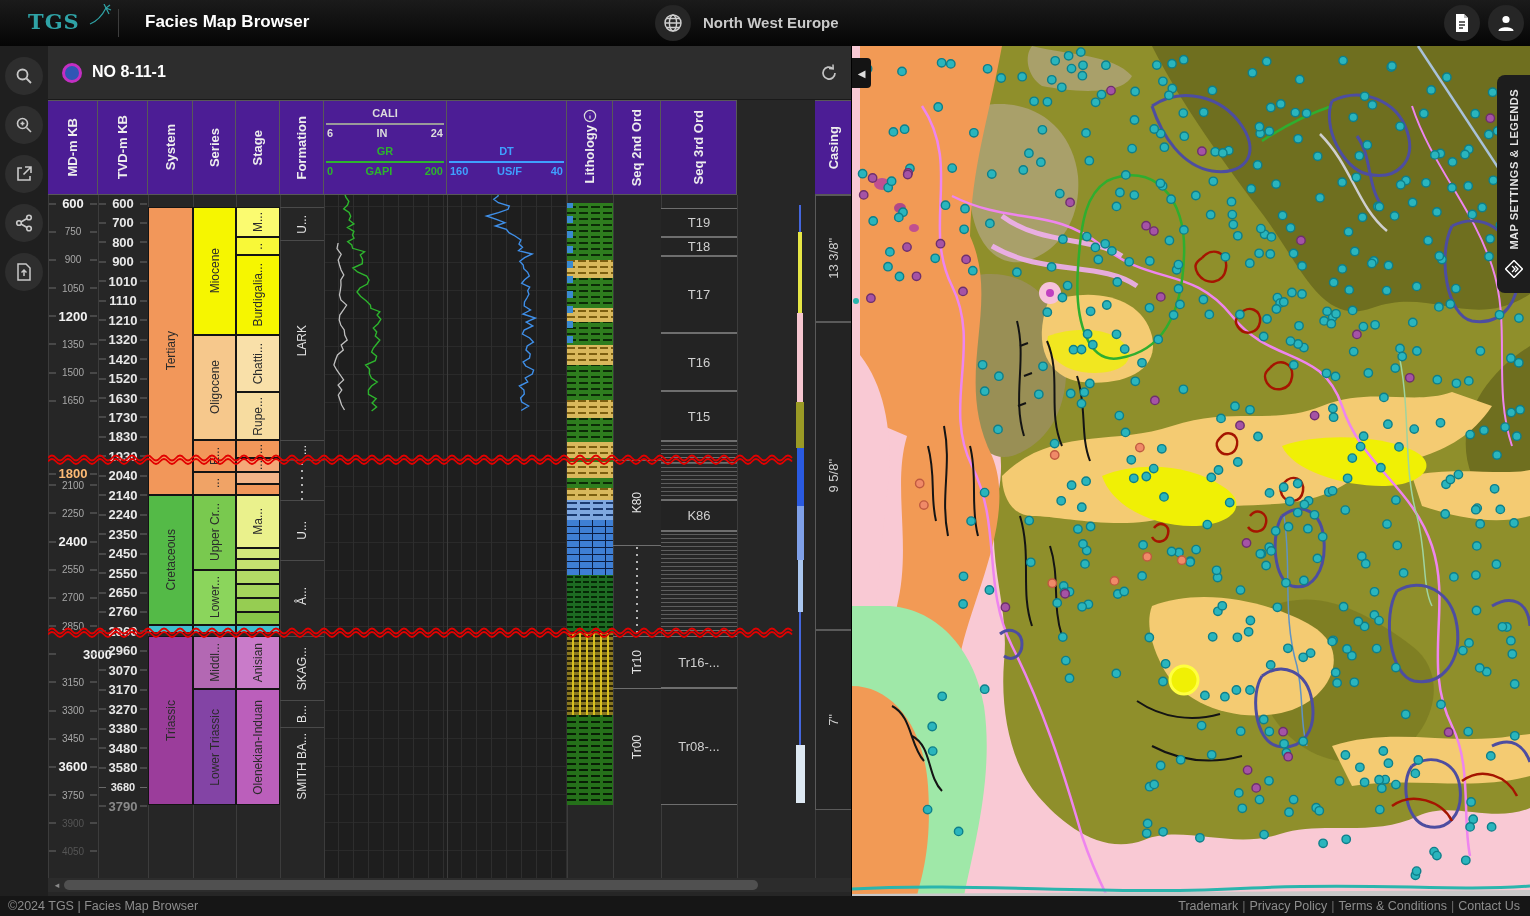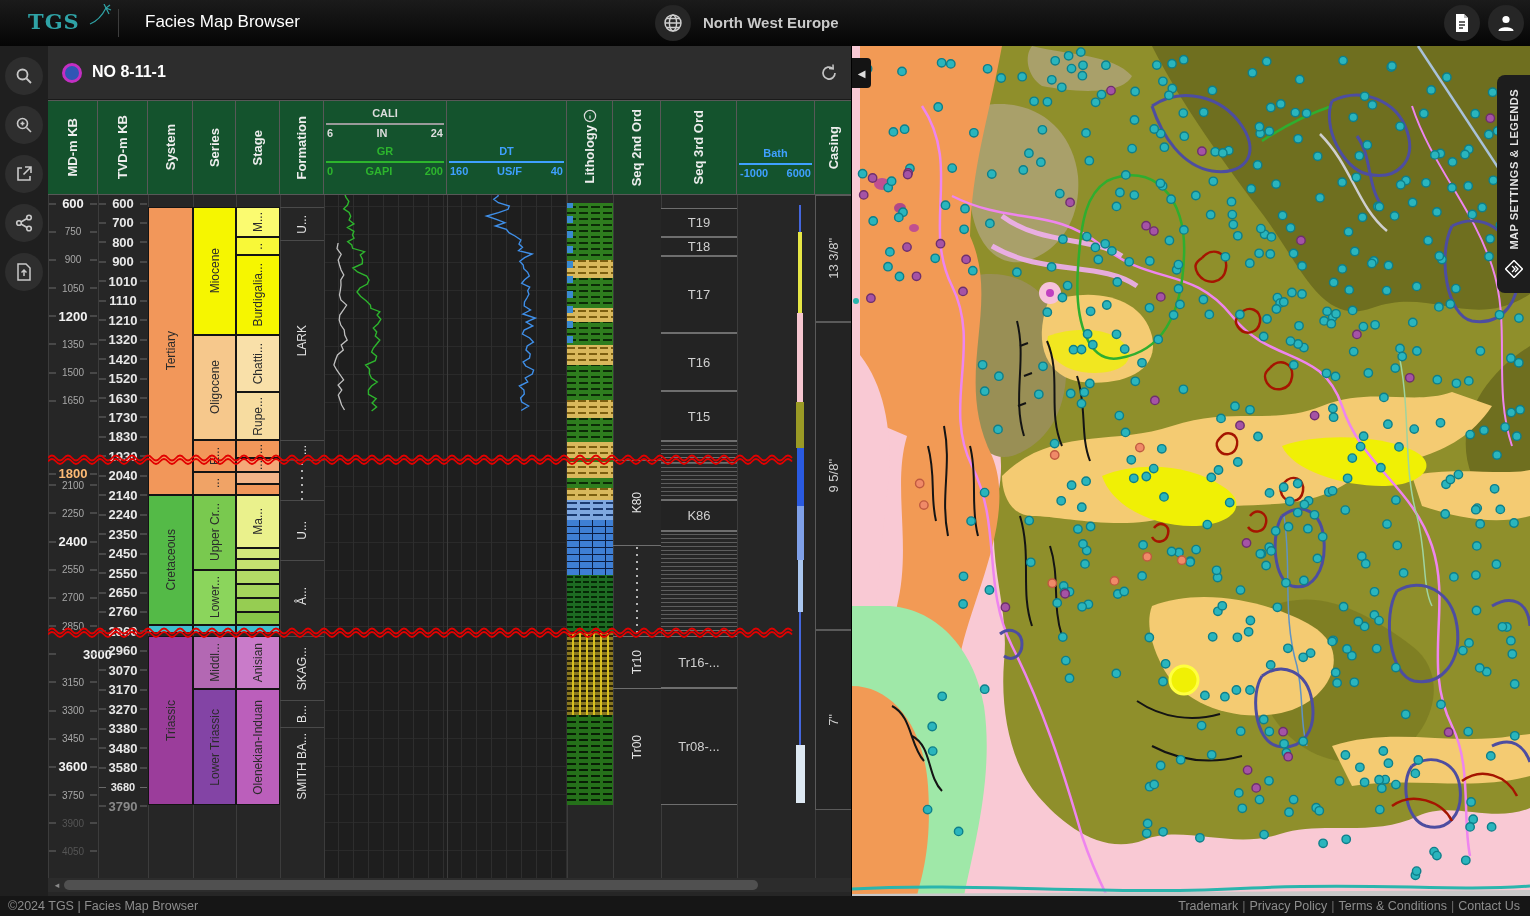--- a/index.html
+++ b/index.html
@@ -5,21 +5,21 @@
   * { margin:0; padding:0; box-sizing:border-box; }
   html,body { width:1530px; height:916px; background:#111; overflow:hidden;
     font-family:"Liberation Sans","DejaVu Sans",sans-serif; }
   
   #topbar { position:absolute; left:0; top:0; width:1530px; height:46px;
     background:linear-gradient(#1b1b1b,#050505); z-index:30; }
   #logo { position:absolute; left:28px; top:9px; font-family:"DejaVu Serif","Liberation Serif",serif;
     font-weight:bold; font-size:21px; color:#2fa3a6; letter-spacing:1px; }
   #logo-spark { position:absolute; left:86px; top:4px; }
   #topbar-divider { position:absolute; left:118px; top:9px; width:1px; height:28px; background:#3d3d3d; }
-  #app-title { position:absolute; left:145px; top:12px; color:#fff; font-size:17px; font-weight:normal; }
+  #app-title { position:absolute; left:145px; top:12px; color:#fff; font-size:17px; font-weight:bold; }
   .round-btn { position:absolute; width:36px; height:36px; border-radius:50%; background:#262626;
     display:flex; align-items:center; justify-content:center; }
   #region-label { position:absolute; left:703px; top:14px; color:#c9c9c9; font-size:15px; font-weight:bold; }
   
   #rail { position:absolute; left:0; top:46px; width:48px; height:850px; background:#1f1f1f; z-index:20; }
   .rail-btn { position:relative; width:38px; height:38px; border-radius:50%; background:#2e2e2e;
     margin:11px auto 11px auto; display:flex; align-items:center; justify-content:center; }
   
   #well-panel { position:absolute; left:48px; top:46px; width:804px; height:850px;
     background:#262626; border-right:1px solid #000; overflow:hidden; z-index:10; }
@@ -27,21 +27,21 @@
     border-bottom:1px solid #1a1a1a; }
   #well-dot { position:absolute; left:14px; top:17px; width:20px; height:20px; border-radius:50%;
     background:#3056b5; border:3px solid #c32fc3; }
   #well-name { position:absolute; left:44px; top:17px; color:#fff; font-size:16px; font-weight:bold; }
   #refresh-btn { position:absolute; left:766px; top:12px; width:30px; height:30px; border-radius:50%;
     display:flex; align-items:center; justify-content:center; }
   #collapse-tab { position:absolute; left:852px; top:58px; width:19px; height:30px; background:#141414;
     border-radius:0 4px 4px 0; display:flex; align-items:center; justify-content:center; z-index:25; color:#ddd; font-size:10px;}
   
   .hcell { position:absolute; top:54px; height:95px; border-right:1px solid #585858; border-top:1px solid #585858;
-    border-bottom:1px solid #585858; display:flex; align-items:center; justify-content:center; background:#14532d; }
+    border-bottom:1px solid #585858; display:flex; align-items:center; justify-content:center; background:#4c1d95; }
   .vtext { writing-mode:vertical-rl; transform:rotate(180deg); white-space:nowrap; }
   .hlabel { color:#ededed; font-size:13px; font-weight:bold; }
   .curve-head { position:absolute; font-size:11px; font-weight:bold; }
   .scale-row { position:absolute; display:flex; justify-content:space-between; width:100%; padding:0 3px; font-size:11px; font-weight:bold; }
   .uline { position:absolute; left:2px; right:2px; height:2px; }
   
   #log-body { position:absolute; left:0; top:149px; width:804px; height:683px; overflow:hidden; }
   .col-line { position:absolute; top:0; bottom:0; width:1px; background:#3c3c3c; }
   .track { position:absolute; top:0; bottom:0; background:#1e1e1e;
     background-image:repeating-linear-gradient(90deg,transparent 0 14px,#2e2e2e 14px 15px),
@@ -221,28 +221,20 @@
         <path d="M7,4.2 v.2 M7,6.4 v3.4"></path>
     </svg>
     <span class="vtext hlabel" style="margin-top:14px;">Lithology</span>
   </div>
   <div class="hcell" style="left:565px;width:48px;">
       <span class="vtext hlabel">Seq 2nd Ord</span>
     </div>
   <div class="hcell" style="left:613px;width:76px;">
       <span class="vtext hlabel">Seq 3rd Ord</span>
     </div>
-  <div class="hcell" style="left:689px;width:78px;">
-    <span class="curve-head" style="top:46px;width:100%;text-align:center;color:#3fa0ff;">Bath</span>
-    <span class="uline" style="top:62px;background:#3fa0ff;"></span>
-    <span class="scale-row" style="top:66px;color:#3fa0ff;">
-      <span>-1000</span>
-        <span>6000</span>
-      </span>
-  </div>
   <div class="hcell" style="left:767px;width:37px;border-right:none;">
       <span class="vtext hlabel">Casing</span>
     </div>
 
   <div id="log-body">
       <div class="track" style="left: 276px; width: 123px;"></div>
       <div class="track" style="left: 399px; width: 120px;"></div>
       <div class="col-line" style="left: 0px;"></div>
       <div class="col-line" style="left: 50px;"></div>
       <div class="col-line" style="left: 100px;"></div>

